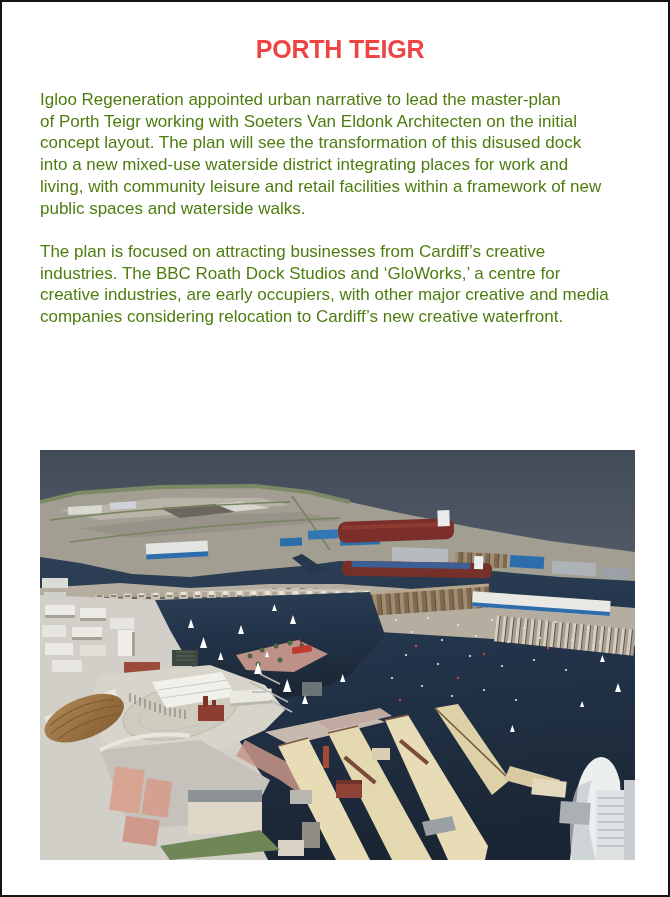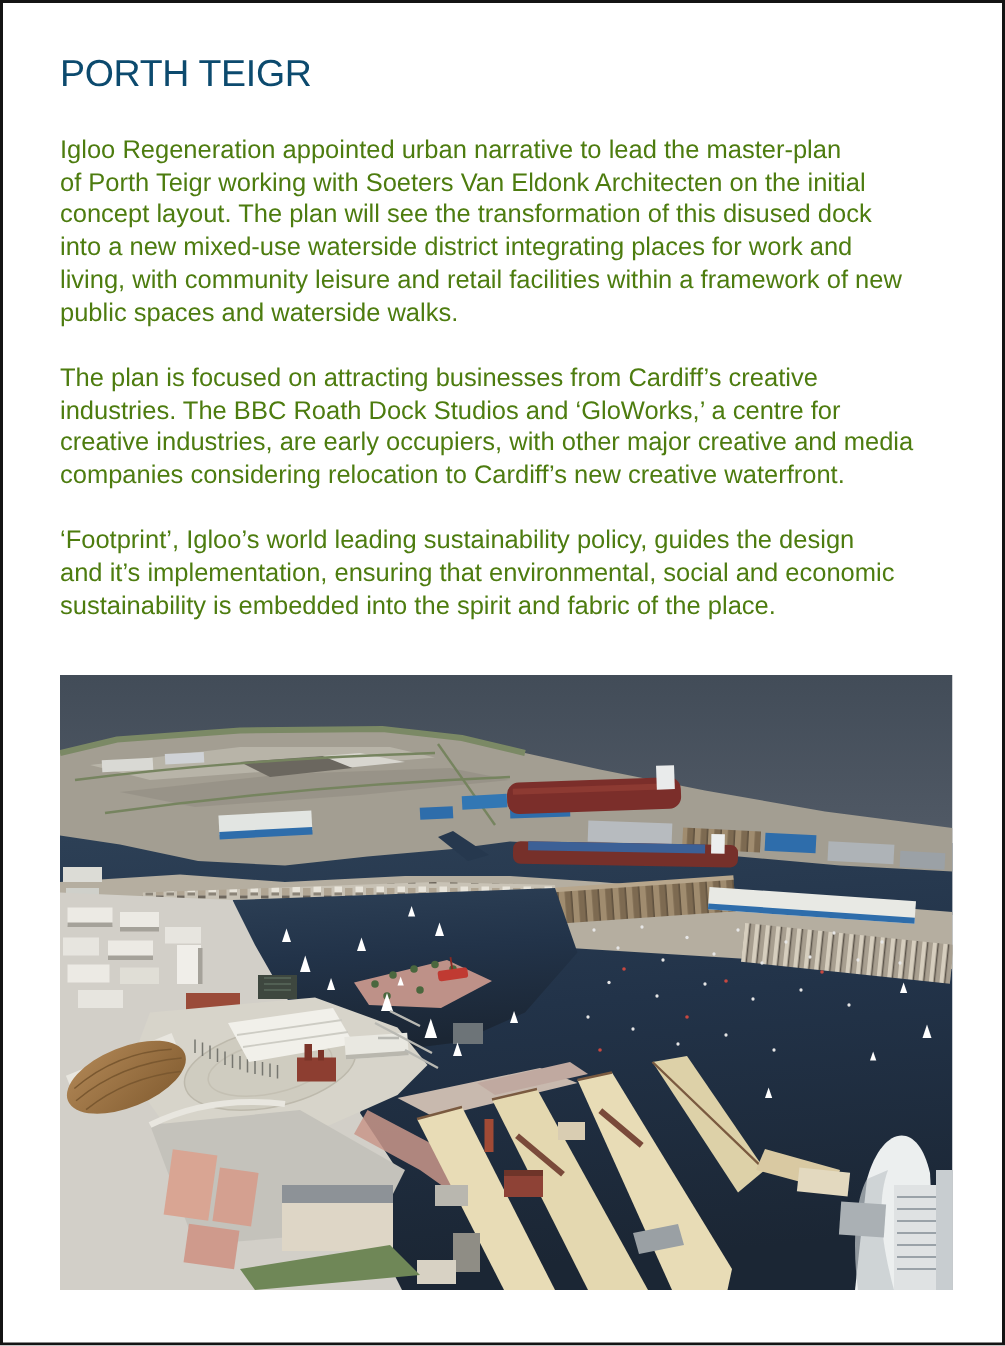--- a/index.html
+++ b/index.html
@@ -3,22 +3,23 @@
 <meta charset="utf-8">
 <style>
   html,body{margin:0;padding:0;background:#ffffff;}
   .page{
     position:relative;width:670px;height:897px;box-sizing:border-box;
     border:2px solid #141414;background:#ffffff;overflow:hidden;
     font-family:"Liberation Sans", sans-serif;
   }
   .content{position:absolute;left:38px;top:33px;width:600px;}
   .title{
-    font-size:25px;font-weight:normal;color:#0c4a6e;margin:0 0 25px 0;
+    font-size:25px;font-weight:bold;color:#ef4444;margin:0 0 25px 0;
     letter-spacing:-0.2px;
+    text-align:center;
   }
   .body-text{
     font-size:17px;line-height:21.7px;color:#4d7c0f;margin:0 0 21.7px 0;
     white-space:pre;
   }
   .figure{position:absolute;left:38px;top:448px;width:595px;height:410px;}
   .figure svg{display:block;}
 </style>
 </head>
 <body>
@@ -29,23 +30,20 @@
     <p class="body-text">Igloo Regeneration appointed urban narrative to lead the master-plan
 of Porth Teigr working with Soeters Van Eldonk Architecten on the initial
 concept layout. The plan will see the transformation of this disused dock
 into a new mixed-use waterside district integrating places for work and
 living, with community leisure and retail facilities within a framework of new
 public spaces and waterside walks.</p>
     <p class="body-text">The plan is focused on attracting businesses from Cardiff’s creative
 industries. The BBC Roath Dock Studios and ‘GloWorks,’ a centre for
 creative industries, are early occupiers, with other major creative and media
 companies considering relocation to Cardiff’s new creative waterfront.</p>
-    <p class="body-text">‘Footprint’, Igloo’s world leading sustainability policy, guides the design
-and it’s implementation, ensuring that environmental, social and economic
-sustainability is embedded into the spirit and fabric of the place.</p>
   </div>
 
   <div class="figure">
     <svg viewBox="0 0 595 410" width="595" height="410" role="img" aria-label="Aerial CGI visualisation of the Porth Teigr masterplan at Cardiff Bay: a disused dock peninsula with blue warehouses and cargo ships, new mixed-use waterside housing, brown dock sheds, the bronze Wales Millennium Centre, the oval plaza, the red-brick Pierhead building, a marina with white sailing boats, cream graving-dock slipways and the white sail-roofed hotel on dark bay water">
       <defs>
         <linearGradient id="seaG" x1="0" y1="0" x2="0" y2="1">
           <stop offset="0" stop-color="#424c58"></stop>
           <stop offset="0.6" stop-color="#4f5864"></stop>
           <stop offset="1" stop-color="#6d727b"></stop>
         </linearGradient>

